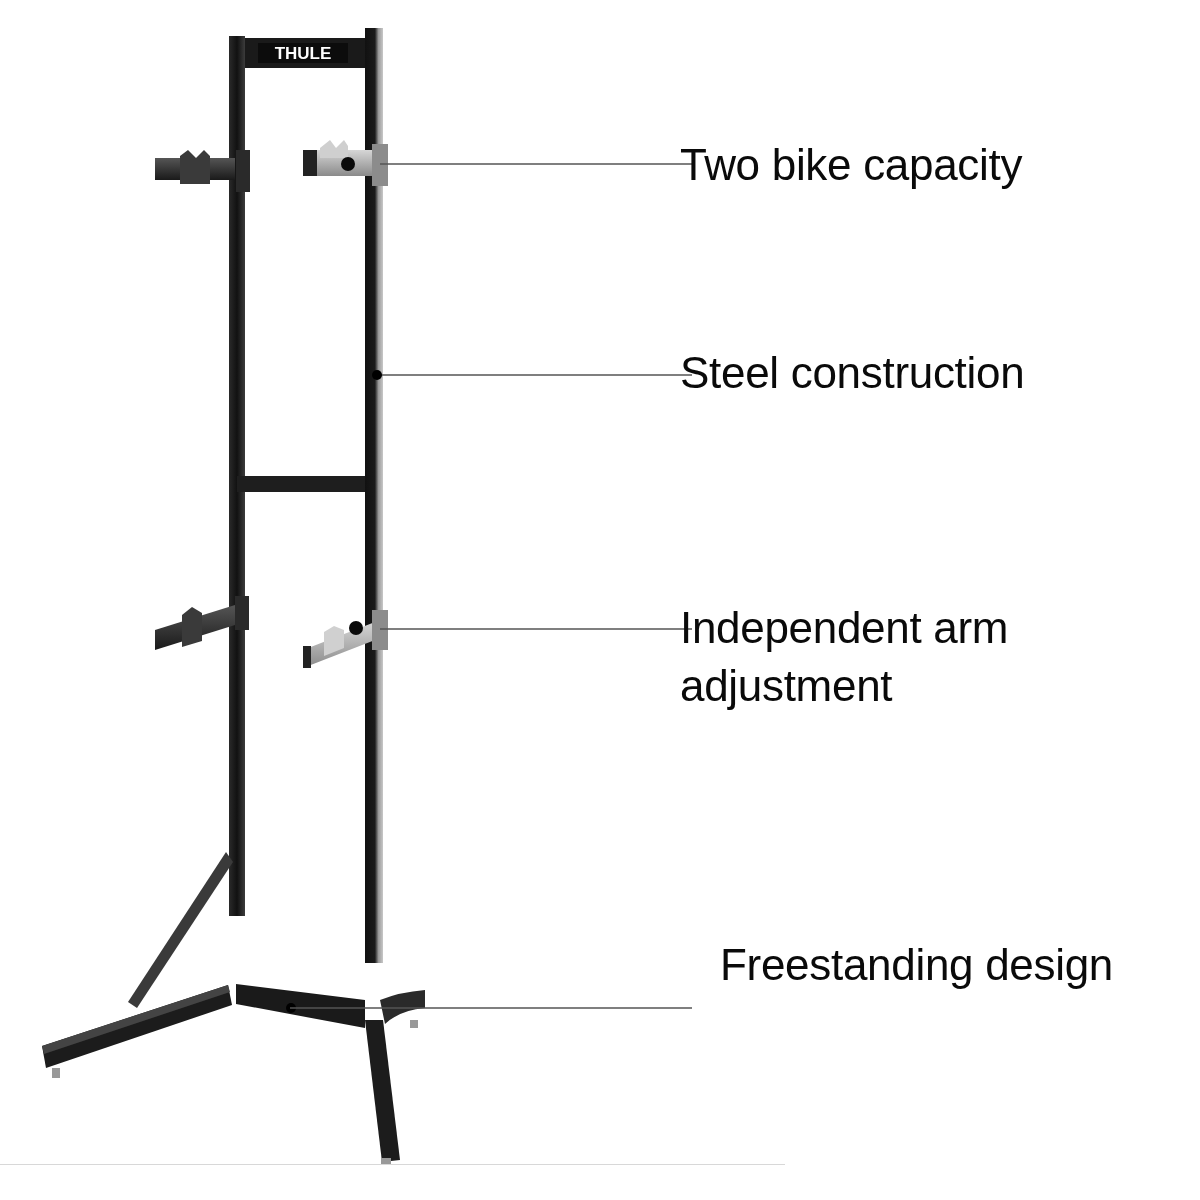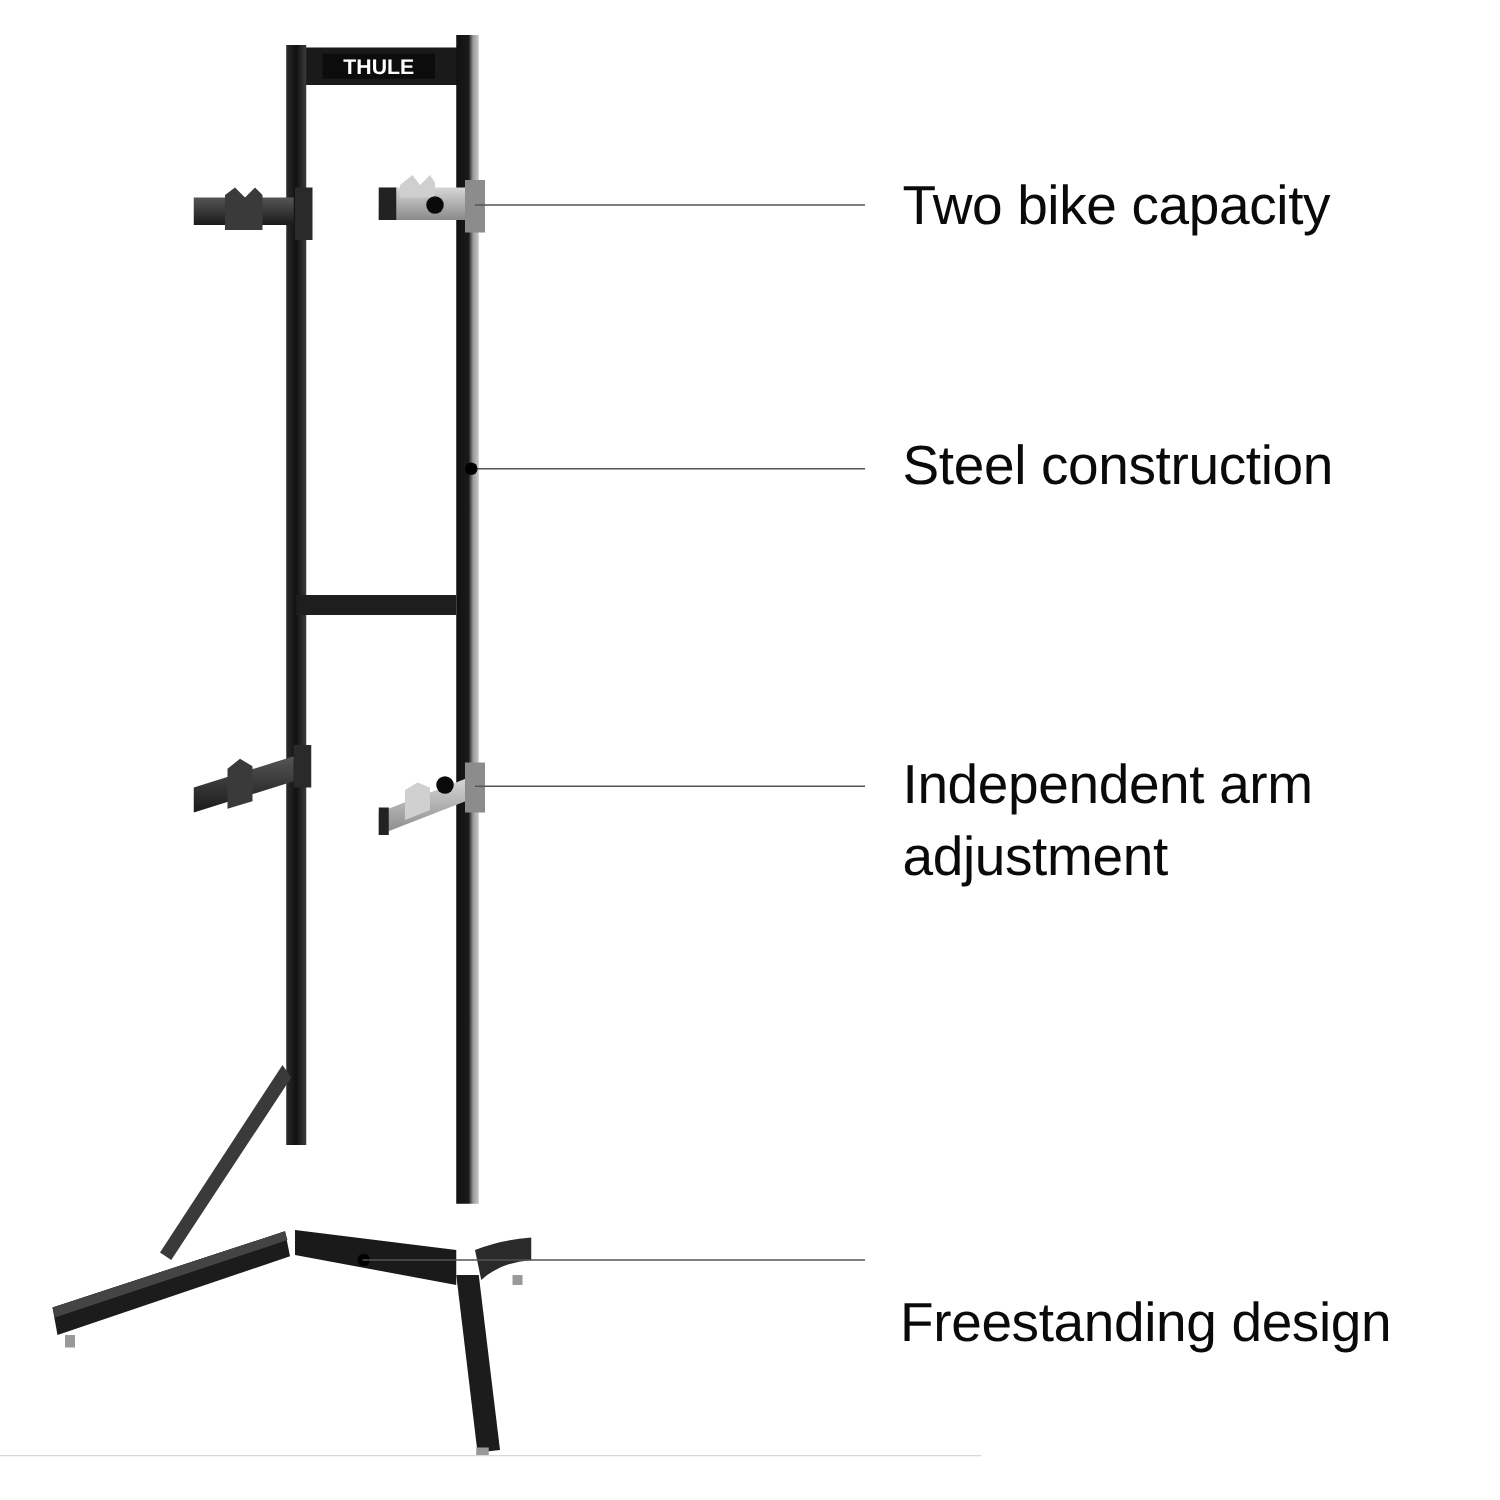--- a/index.html
+++ b/index.html
@@ -1,19 +1,19 @@
 <!DOCTYPE html>
 <html><head>
 <meta charset="utf-8">
 <style>
   html, body { margin:0; padding:0; background:#ffffff; }
   body { width:1200px; height:1200px; position:relative; overflow:hidden;
          font-family:"Liberation Sans", "DejaVu Sans", sans-serif; }
   #product-figure { position:absolute; left:0; top:0; width:1200px; height:1200px; }
-  .feature-label { position:absolute; left:722px; color:#0a0a0a; font-size:44px;
+  .feature-label { position:absolute; left:680px; color:#0a0a0a; font-size:44px;
                    line-height:58px; letter-spacing:-0.3px; white-space:nowrap; }
   .floor-line { position:absolute; left:0; top:1164px; width:785px; height:1px; background:#d8d8d8; }
 </style>
 </head>
 <body>
 
 <svg id="product-figure" viewBox="0 0 1200 1200" xmlns="http://www.w3.org/2000/svg">
   <defs>
     <linearGradient id="postL" x1="0" x2="1">
       <stop offset="0" stop-color="#2a2a2a"></stop>
@@ -96,13 +96,13 @@
   </g>
   <circle cx="377" cy="375" r="5" fill="#000"></circle>
 </svg>
 
 <div class="floor-line"></div>
 
 <div class="feature-label" style="top:136px">Two bike capacity</div>
 <div class="feature-label" style="top:344px">Steel construction</div>
 <div class="feature-label" style="top:599px">Independent arm</div>
 <div class="feature-label" style="top:657px">adjustment</div>
-<div class="feature-label" style="left:720px; top:1030px">Freestanding design</div>
+<div class="feature-label" style="left:720px; top:936px">Freestanding design</div>
 
 </body></html>

